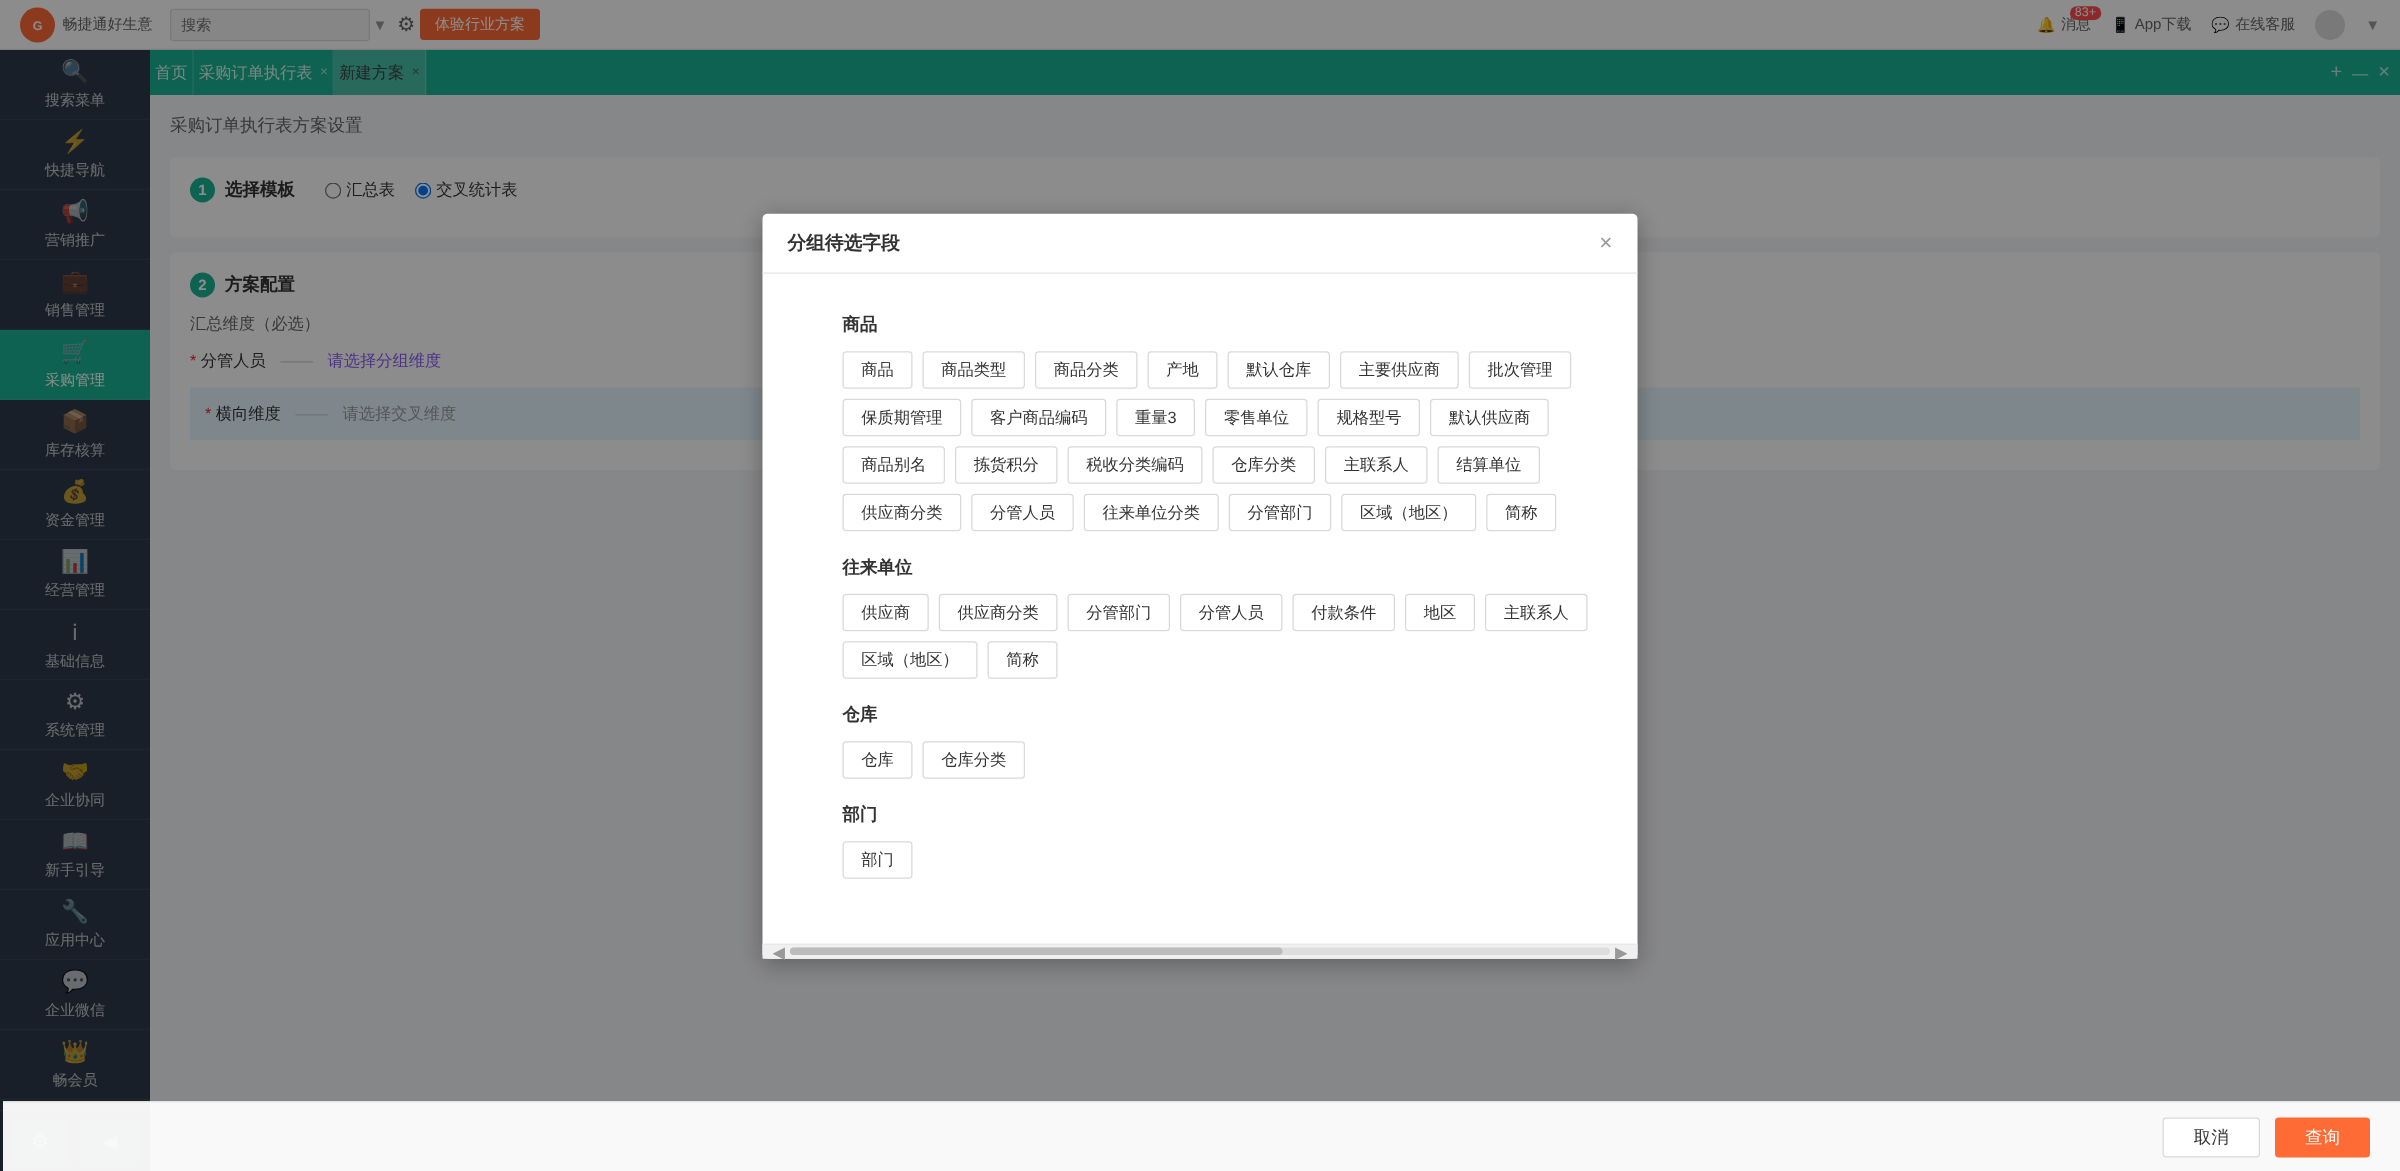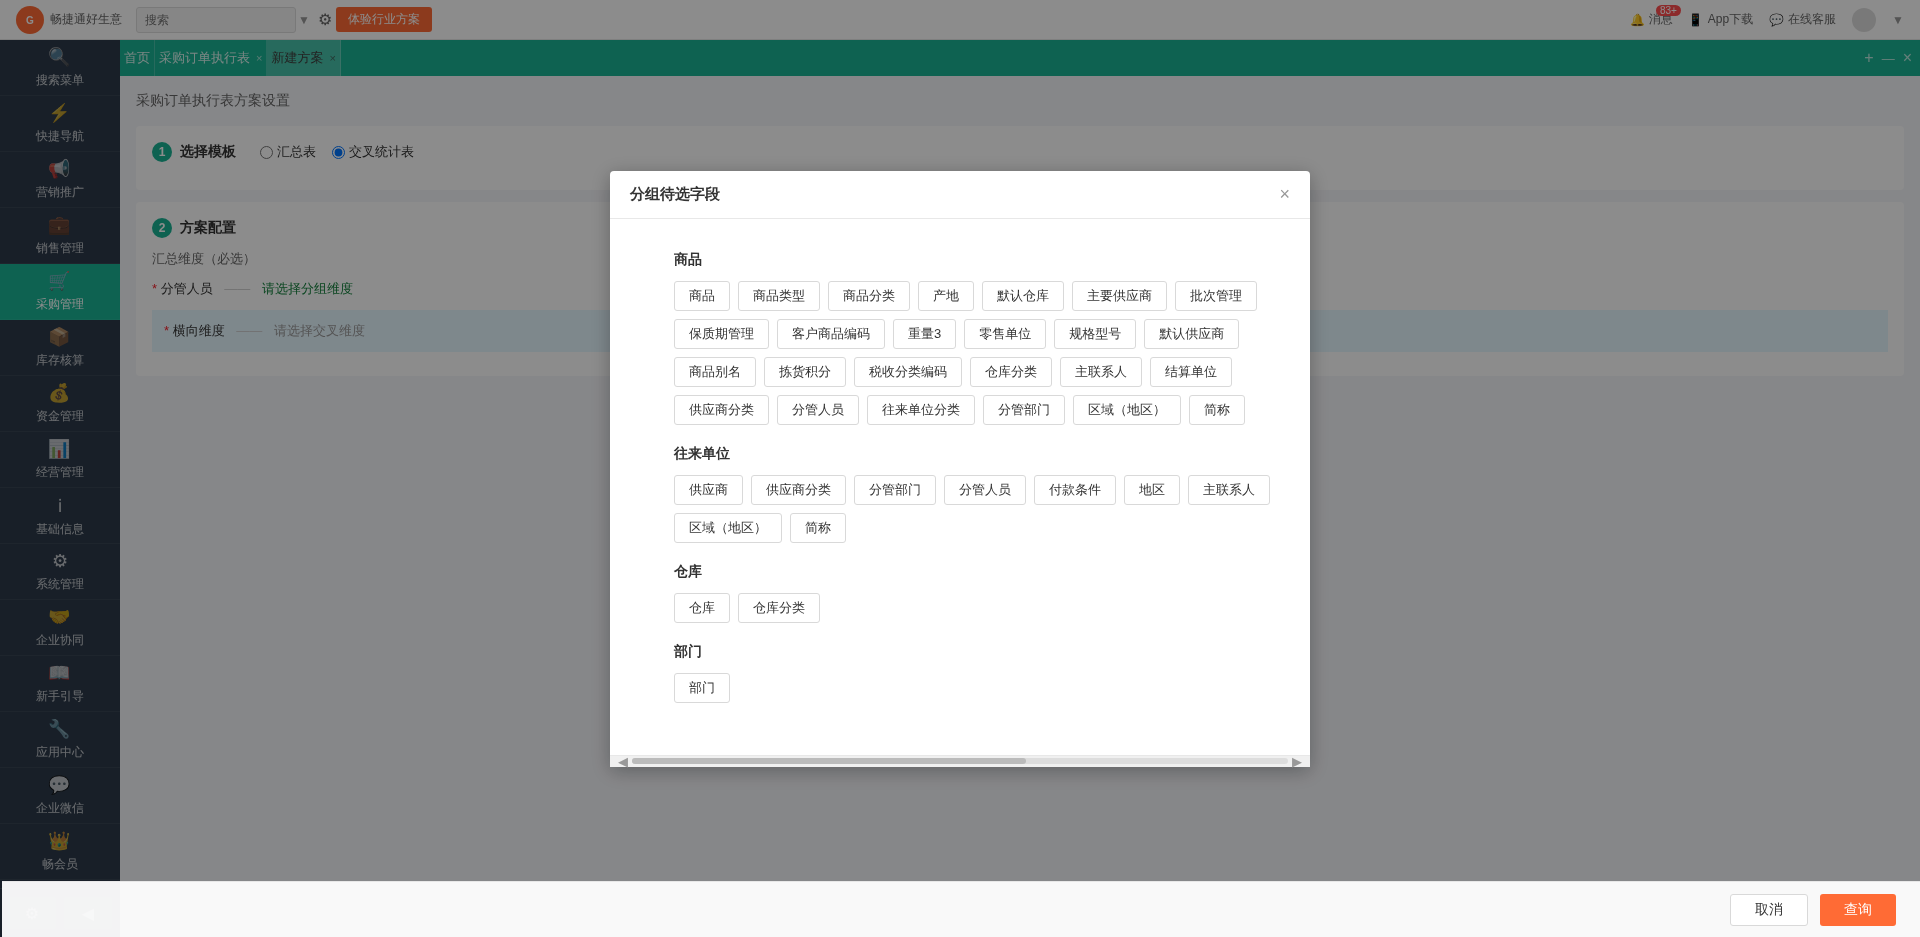--- a/index.html
+++ b/index.html
@@ -493,21 +493,21 @@
   <div class="section-card">
     <div class="section-step">
       <div class="step-num">2</div>
       <span class="step-label">方案配置</span>
     </div>
     <div style="margin-bottom:12px;color:#666;font-size:13px;">汇总维度（必选）</div>
     <div style="margin-bottom:12px;">
       <span style="color:#f5222d;">*</span>
       <span>分管人员</span>
       <span style="margin:0 8px;color:#ccc;">——</span>
-      <span style="color:#15803d;">请选择分组维度</span>
+      <span style="color:#8b5cf6;">请选择分组维度</span>
     </div>
     <div style="background:#e6f7ff;padding:12px;margin-bottom:8px;">
       <span style="color:#f5222d;">*</span>
       <span>横向维度</span>
       <span style="margin:0 8px;color:#ccc;">——</span>
       <span style="color:#999;">请选择交叉维度</span>
     </div>
   </div>
 </div>
 

